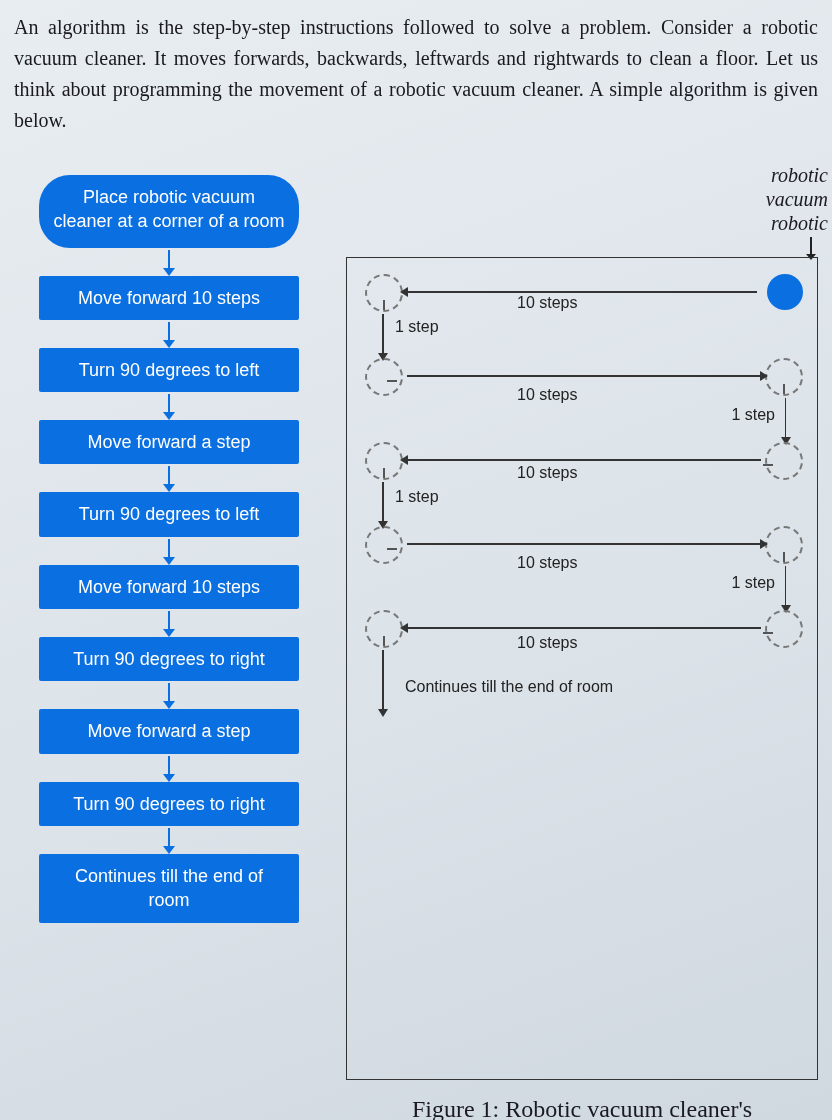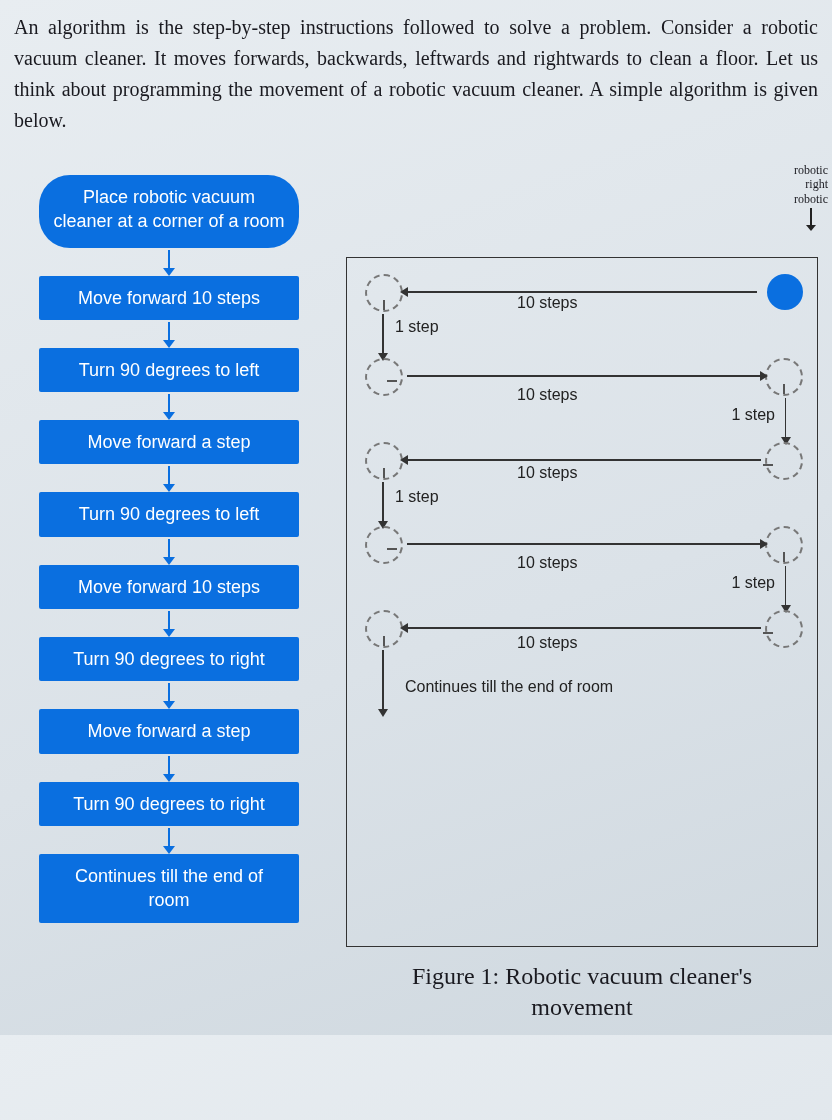--- a/index.html
+++ b/index.html
@@ -64,22 +64,23 @@
     flex: 1;
     position: relative;
     font-family: Arial, Helvetica, sans-serif;
   }
   .vacuum-label {
     position: absolute;
     top: -12px;
     right: -10px;
     text-align: right;
     font-family: "Times New Roman", Times, serif;
-    font-size: 12px;
+    font-size: 20px;
     line-height: 1.2;
+    font-style: italic;
   }
   .vacuum-label .lbl-arrow {
     width: 2px;
     height: 18px;
     background: #222;
     margin: 2px 16px 0 auto;
     position: relative;
   }
   .vacuum-label .lbl-arrow::after {
     content: "";
@@ -88,21 +89,21 @@
     left: -4px;
     border-left: 5px solid transparent;
     border-right: 5px solid transparent;
     border-top: 6px solid #222;
   }
   .diagram-box {
     border: 1px solid #333;
     margin-top: 82px;
     padding: 18px 18px 20px 18px;
     position: relative;
-    height: 690px;
+    height: 823px;
     box-sizing: border-box;
     font-size: 16px;
     color: #222;
   }
   .node {
     position: absolute;
     width: 34px;
     height: 34px;
     border: 2px dashed #777;
     border-radius: 50%;
@@ -197,21 +198,21 @@
     <div class="arrow-down"></div>
     <div class="step">Turn 90 degrees to right</div>
     <div class="arrow-down"></div>
     <div class="step">Continues till the end of room</div>
   </div>
 
   <div class="right-col">
 
     <div class="vacuum-label">
       <div>robotic</div>
-      <div>right</div>
+      <div>vacuum</div>
       <div>robotic</div>
       <div class="lbl-arrow"></div>
     </div>
 
     <div class="diagram-box">
 
       <div class="node start" style="right:14px; top:16px;"></div>
       <div class="node" style="left:18px; top:16px;">
         <span class="tick" style="left:16px; top:24px;"></span>
       </div>

